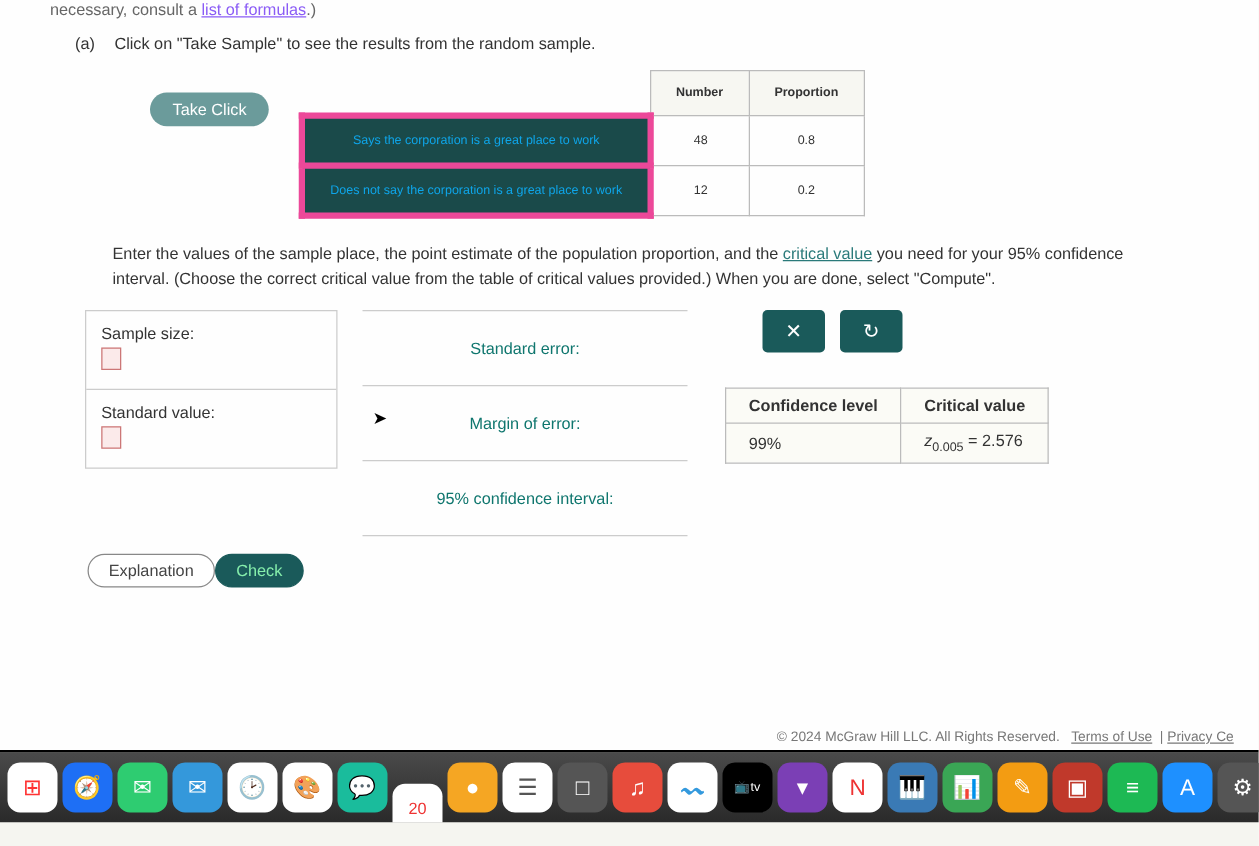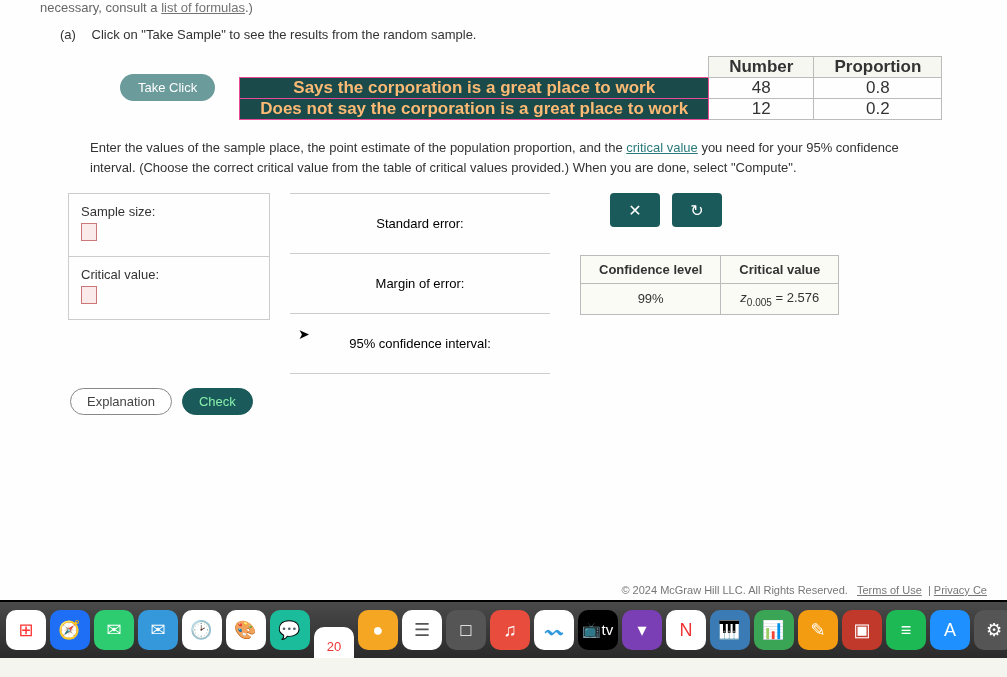--- a/index.html
+++ b/index.html
@@ -12,90 +12,90 @@
   .page {
     background: #fefefe;
     padding: 0 40px 10px 40px;
     min-height: 590px;
     position: relative;
   }
   .top-text {
     color: #666;
     font-size: 13px;
   }
-  .top-text a { color: #737373; text-decoration: underline; }
+  .top-text a { color: #8b5cf6; text-decoration: underline; }
   .part-label { margin: 12px 0 14px 20px; font-size: 13px; }
   .part-label .pa { margin-right: 12px; }
   .sample-row { display: flex; align-items: flex-start; gap: 24px; margin: 10px 0 18px 80px; }
   .take-sample {
     background: #6b9b9b;
     color: #fff;
     border: none;
     border-radius: 16px;
     padding: 6px 18px;
     font-size: 13px;
     cursor: pointer;
     margin-top: 18px;
   }
   table.data-table { border-collapse: collapse; }
   table.data-table th, table.data-table td {
     border: 1px solid #bbb;
-    padding: 0 20px;
+    padding: 12px 20px;
     text-align: center;
-    font-size: 17px;
+    font-size: 10px;
   }
   table.data-table th.dark, table.data-table td.dark {
     background: #1a4a4a;
-    color: #fdba74;
-    font-weight: bold;
-    border: 1px solid #ec4899;
+    color: #0ea5e9;
+    font-weight: normal;
+    border: 5px solid #ec4899;
   }
   table.data-table th.light {
     background: #f7f7f2;
     font-weight: bold;
   }
   .instruction { margin: 10px 50px 16px 50px; font-size: 13px; line-height: 1.5; }
   .instruction a { color: #2a7a7a; text-decoration: underline; }
   .work-area { display: flex; gap: 20px; margin-left: 28px; align-items: flex-start; }
   .input-col { border: 1px solid #ccc; width: 200px; }
   .input-cell { border-bottom: 1px solid #ccc; padding: 10px 12px 12px 12px; font-size: 13px; }
   .input-cell:last-child { border-bottom: none; }
   .input-box {
     display: inline-block;
     width: 14px; height: 16px;
     border: 1px solid #c77;
     background: #fbeaea;
     margin-top: 4px;
   }
   .calc-col { border-top: 1px solid #ccc; border-bottom: 1px solid #ccc; width: 260px; }
-  .calc-cell { border-bottom: 1px solid #ccc; padding: 22px 16px; font-size: 13px; color: #000000; text-align: center;}
+  .calc-cell { border-bottom: 1px solid #ccc; padding: 22px 16px; font-size: 13px; color: #0f766e; text-align: center;}
   .calc-cell:last-child { border-bottom: none; }
   .right-col { flex: 1; }
   .action-btns { display: flex; gap: 12px; margin-bottom: 28px; margin-left: 40px;}
   .sq-btn {
     width: 50px; height: 34px;
     background: #1a5a5a;
     color: #fff;
     border: none;
     border-radius: 4px;
     font-size: 16px;
     cursor: pointer;
     display: flex; align-items: center; justify-content: center;
   }
   table.crit-table { border-collapse: collapse; margin-left: 10px;}
   table.crit-table th, table.crit-table td {
     border: 1px solid #bbb;
     padding: 6px 18px;
-    text-align: center;
+    text-align: left;
     font-size: 13px;
     background: #fbfbf6;
   }
   table.crit-table th { font-weight: bold; }
   .sub { font-size: 10px; vertical-align: sub; }
-  .bottom-row { margin: 14px 0 0 30px; display: flex; gap: 10px; }
+  .bottom-row { margin: 14px 0 0 30px; display: flex; }
   .pill-btn {
     border-radius: 16px;
     padding: 5px 16px;
     font-size: 13px;
     cursor: pointer;
   }
   .pill-outline { background: #fff; border: 1px solid #888; color: #444; }
   .pill-solid { background: #1a5a5a; border: 1px solid #1a5a5a; color: #86efac; }
   .footer {
     position: absolute;
@@ -170,21 +170,21 @@
     <span>Enter the values of the sample place, the point estimate of the population proportion, and the </span><a href="#">critical value</a><span> you need for your 95% confidence interval. (Choose the correct critical value from the table of critical values provided.) When you are done, select "Compute".</span>
   </div>
 
   <div class="work-area">
     <div class="input-col">
       <div class="input-cell">
         <div>Sample size:</div>
         <span class="input-box"></span>
       </div>
       <div class="input-cell">
-        <div>Critical value:</div>
+        <div>Standard value:</div>
         <span class="input-box"></span>
       </div>
     </div>
 
     <div class="calc-col">
       <div class="calc-cell">Standard error:</div>
       <div class="calc-cell">Margin of error:</div>
       <div class="calc-cell">95% confidence interval:</div>
     </div>
 
@@ -233,21 +233,21 @@
     <div class="dock-icon" style="background: rgb(52, 152, 219);">✉</div>
     <div class="dock-icon" style="background: rgb(255, 255, 255); color: rgb(255, 153, 0);">🕑</div>
     <div class="dock-icon" style="background: rgb(255, 255, 255);">🎨</div>
     <div class="dock-icon" style="background: rgb(26, 188, 156);">💬</div>
     <div class="dock-icon" style="background: rgb(255, 255, 255); color: rgb(238, 51, 51); font-size: 13px; margin-top: 33px;">20</div>
     <div class="dock-icon" style="background: rgb(245, 166, 35);">●</div>
     <div class="dock-icon" style="background: rgb(255, 255, 255); color: rgb(85, 85, 85);">☰</div>
     <div class="dock-icon" style="background: rgb(85, 85, 85);">□</div>
     <div class="dock-icon" style="background: rgb(231, 76, 60);">♫</div>
     <div class="dock-icon" style="background: rgb(255, 255, 255); color: rgb(51, 153, 221);">〰</div>
-    <div class="dock-icon" style="background: rgb(0, 0, 0); font-size: 15px;">📺tv</div>
+    <div class="dock-icon" style="background: rgb(0, 0, 0); font-size: 10px;">📺tv</div>
     <div class="dock-icon" style="background: rgb(123, 63, 181);">▾</div>
     <div class="dock-icon" style="background: rgb(255, 255, 255); color: rgb(238, 51, 51);">N</div>
     <div class="dock-icon" style="background: rgb(58, 122, 181);">🎹</div>
     <div class="dock-icon" style="background: rgb(58, 166, 85);">📊</div>
     <div class="dock-icon" style="background: rgb(243, 156, 18);">✎</div>
     <div class="dock-icon" style="background: rgb(192, 57, 43);">▣</div>
     <div class="dock-icon" style="background: rgb(29, 185, 84);">≡</div>
     <div class="dock-icon" style="background: rgb(30, 144, 255);">A</div>
     <div class="dock-icon" style="background: rgb(85, 85, 85);">⚙</div>
   </div>

